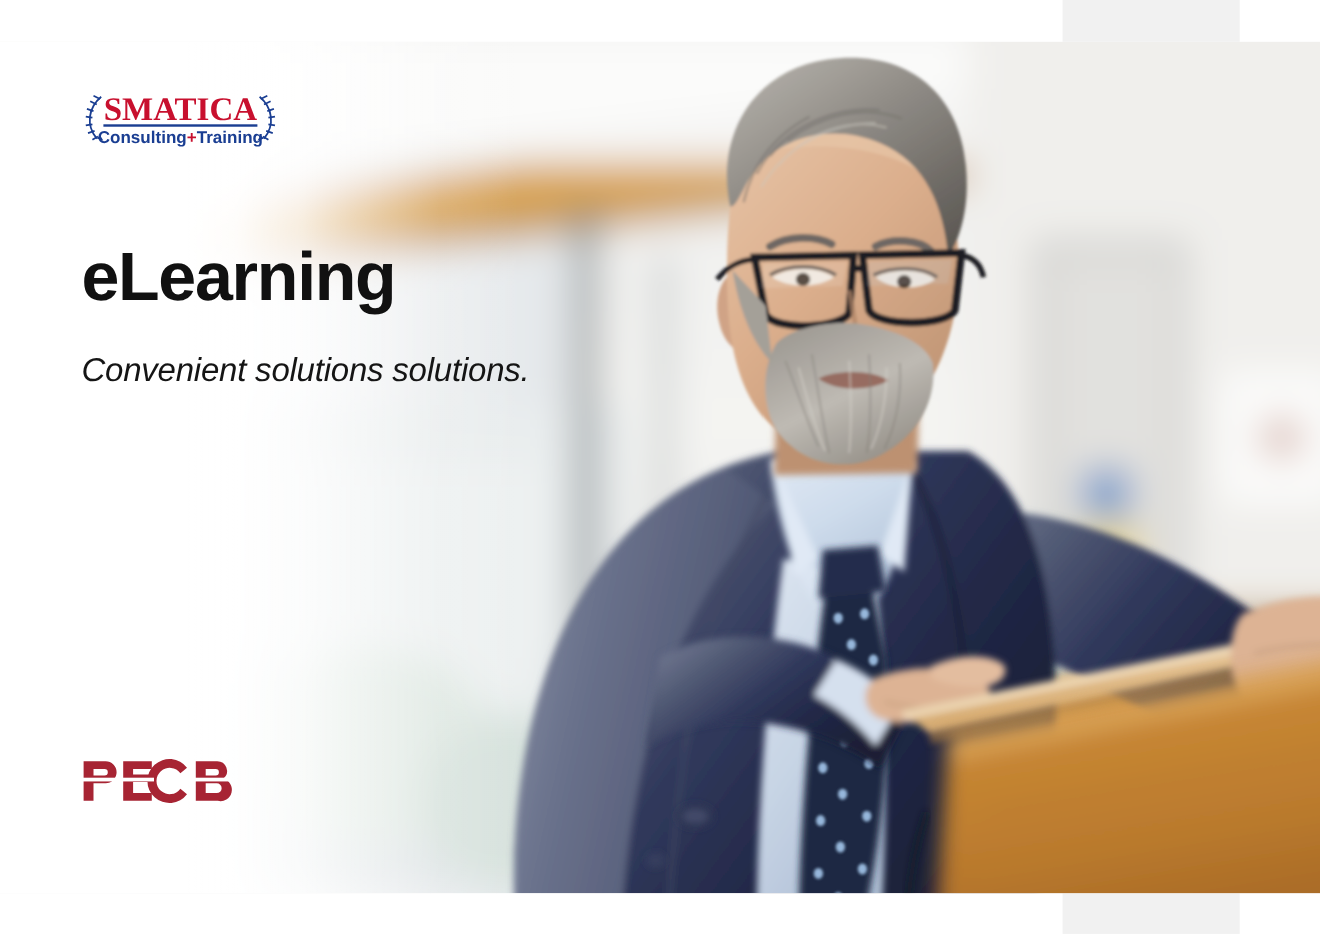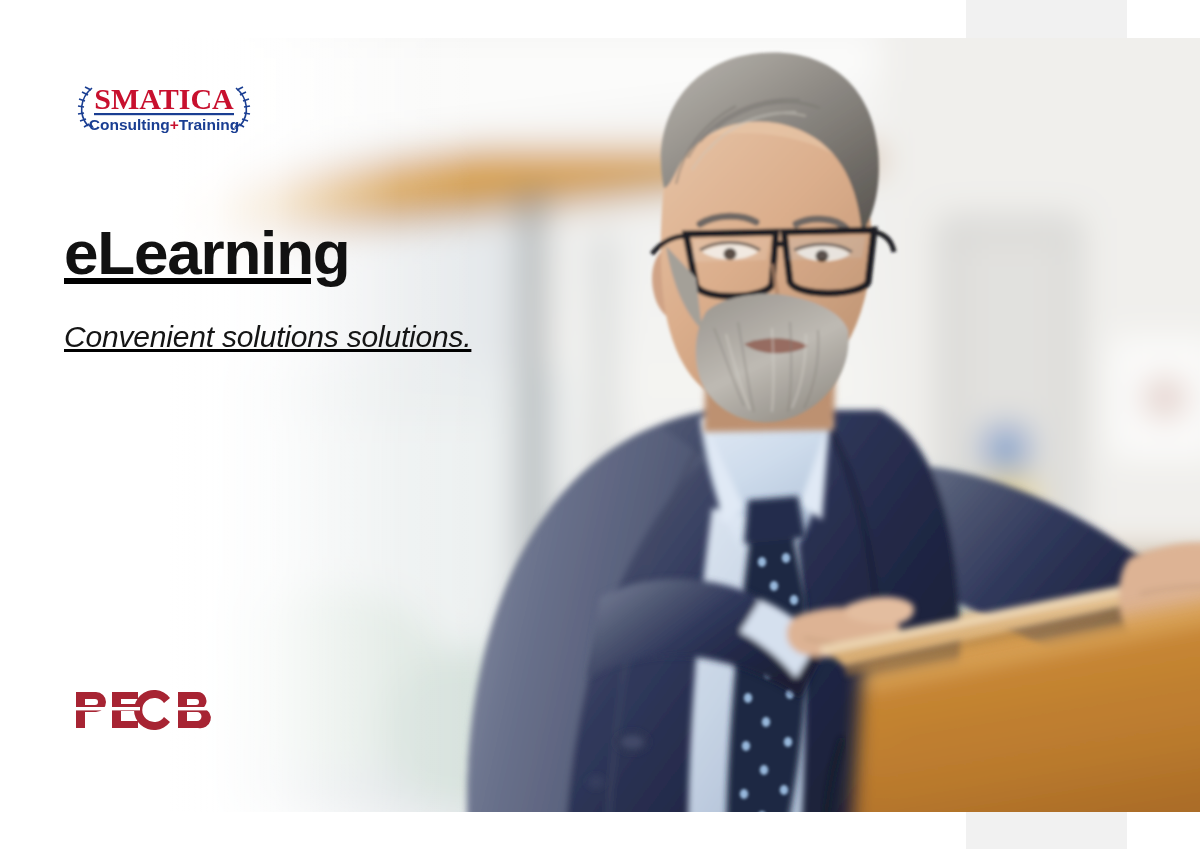--- a/index.html
+++ b/index.html
@@ -52,21 +52,21 @@
 
   
   #smatica-logo {
     position:absolute; left:74px; top:80px;
     width:180px; height:60px;
   }
   #smatica-logo svg { display:block; }
 
   
   #headline {
-    position:absolute; left:64px; top:222px; width:560px;text-decoration:underline;
+    position:absolute; left:74px; top:222px; width:560px;
   }
   #title {
     font-size:62px;
     font-weight:700;
     letter-spacing:-1.2px;
     color:#111111;
     line-height:1.0;
     white-space:nowrap;
   }
   #subtitle {

